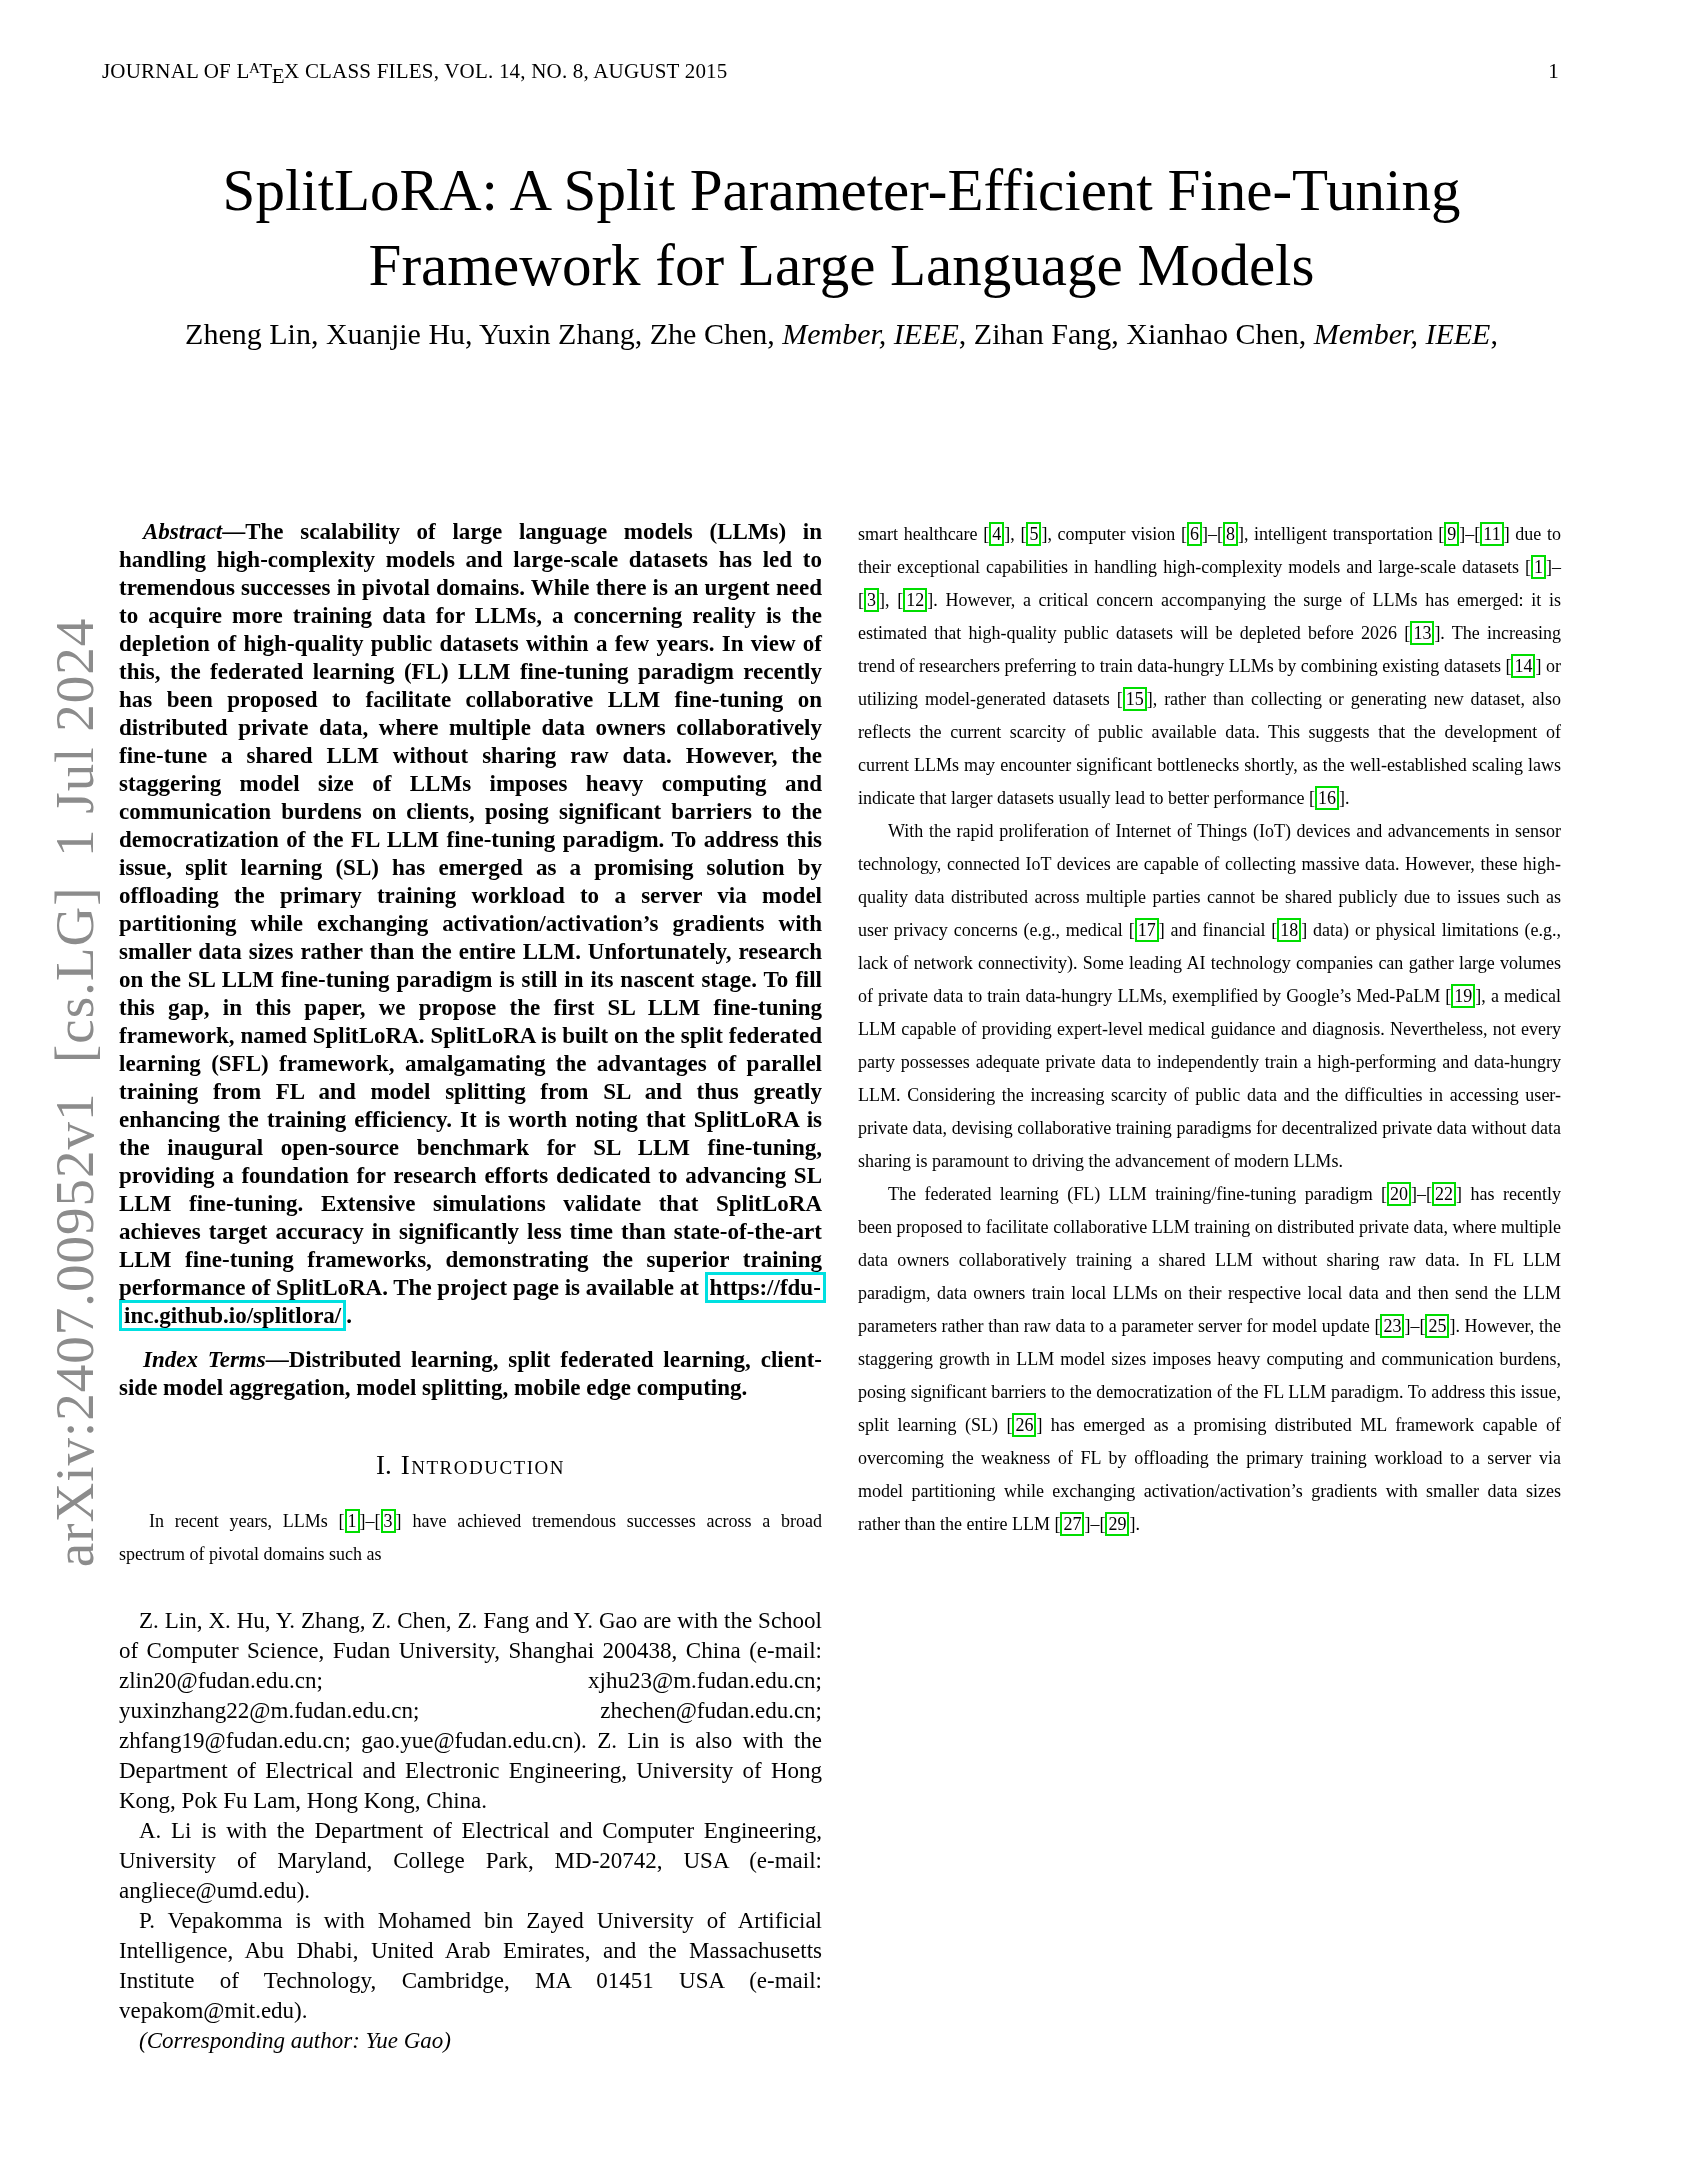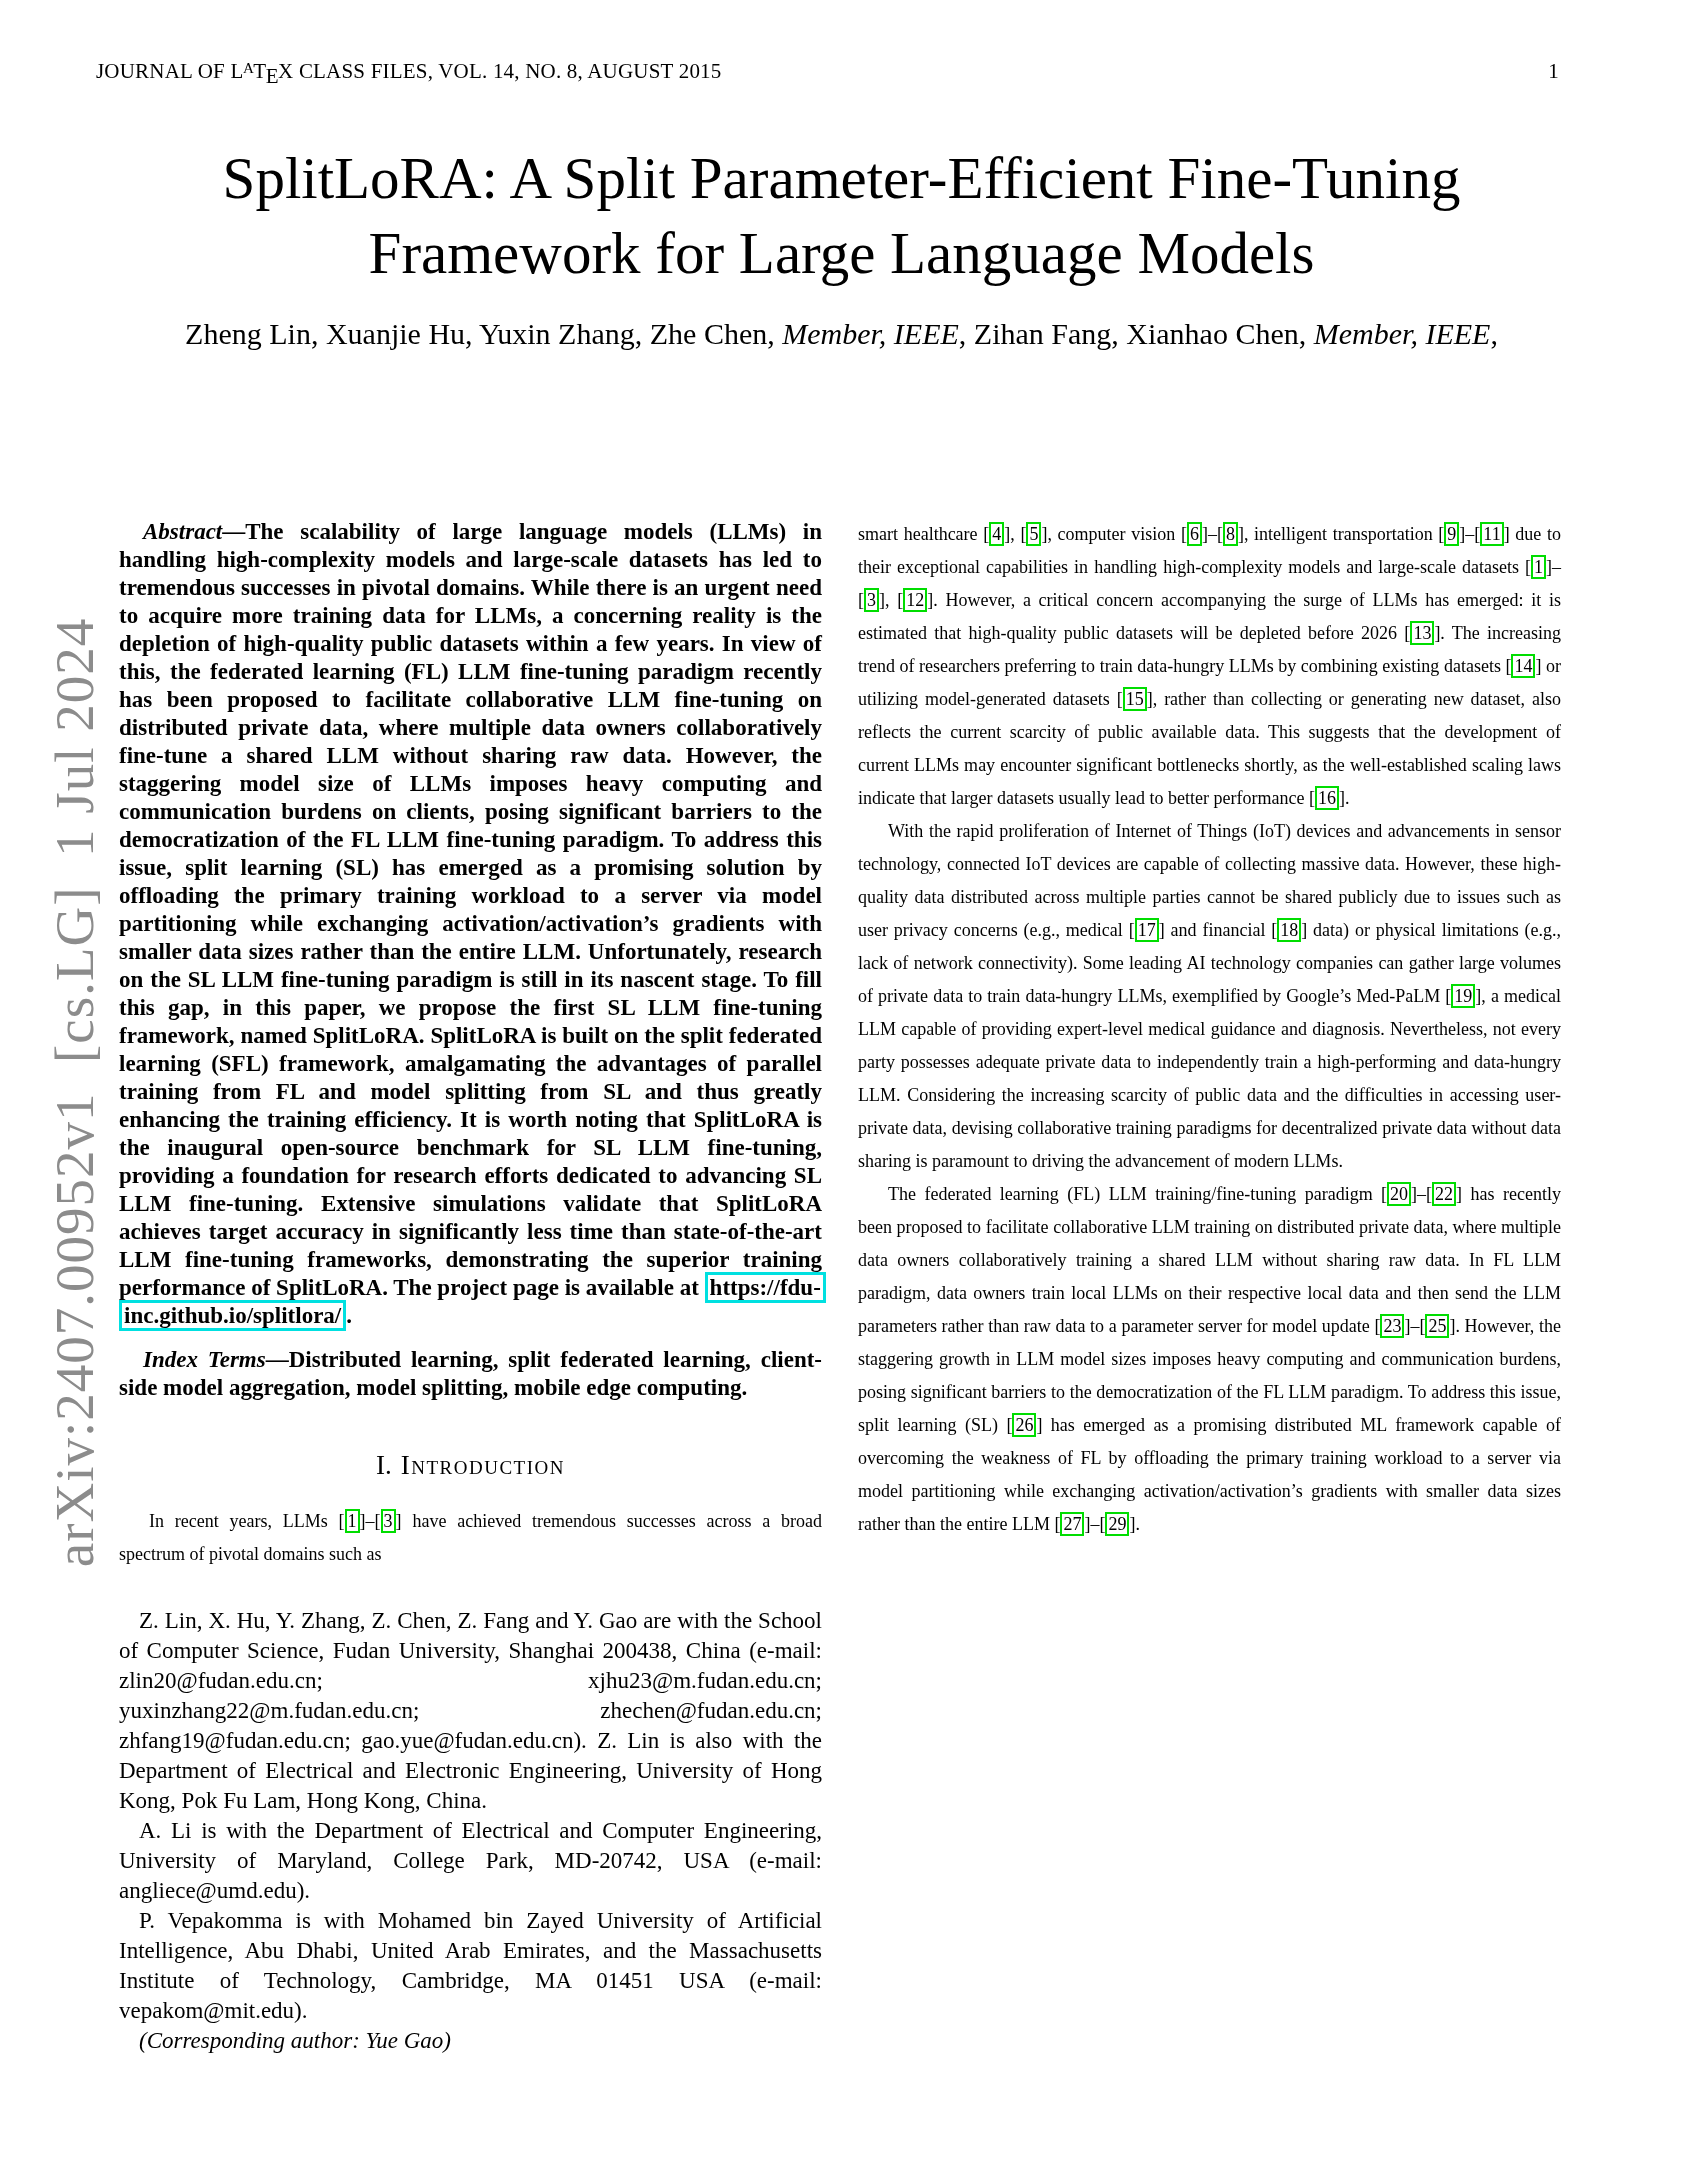--- a/index.html
+++ b/index.html
@@ -1,23 +1,23 @@
 <!DOCTYPE html>
 <html lang="en" style="--cite: #00dd00; --link: #00e0e0; --arxiv: #8c8c8c;"><head>
 <meta charset="utf-8">
 <style>
   :root{ --cite:#00dd00; --link:#00e0e0; --arxiv:#8c8c8c; }
   html,body{margin:0;padding:0;background:#ffffff;}
   .page{position:relative;width:1683px;height:2178px;background:#fff;color:#000;
         font-family:"Liberation Serif","DejaVu Serif",serif;overflow:hidden;}
-  .running-header{position:absolute;top:59px;left:96px;right:124px;display:flex;
+  .running-header{position:absolute;top:59px;left:102px;right:124px;display:flex;
         justify-content:space-between;font-size:21px;letter-spacing:0.2px;}
   .latex-a{font-size:.72em;vertical-align:.34em;margin:0 -.05em 0 -.04em;}
   .latex-e{vertical-align:-.22em;margin:0 -.03em;}
-  .paper-title{position:absolute;top:141px;left:59px;right:59px;margin:0;text-align:center;
+  .paper-title{position:absolute;top:141px;left:59px;right:59px;margin:12px;text-align:center;
         font-weight:400;font-size:59px;line-height:75px;}
   .authors{position:absolute;top:313px;left:79px;right:79px;text-align:center;
         font-size:30px;line-height:41px;}
   .it{font-style:italic;}
   .arxiv-strip{position:absolute;left:-470px;top:1061px;width:1089px;height:63px;
         transform:rotate(-90deg);transform-origin:center;text-align:center;
         color:var(--arxiv);font-size:55px;letter-spacing:1px;white-space:pre;}
   .columns{position:absolute;top:518px;left:119px;display:flex;gap:36px;height:1538px;}
   .col{width:703px;text-align:justify;hyphens:auto;-webkit-hyphens:auto;}
   .col-left{display:flex;flex-direction:column;}

